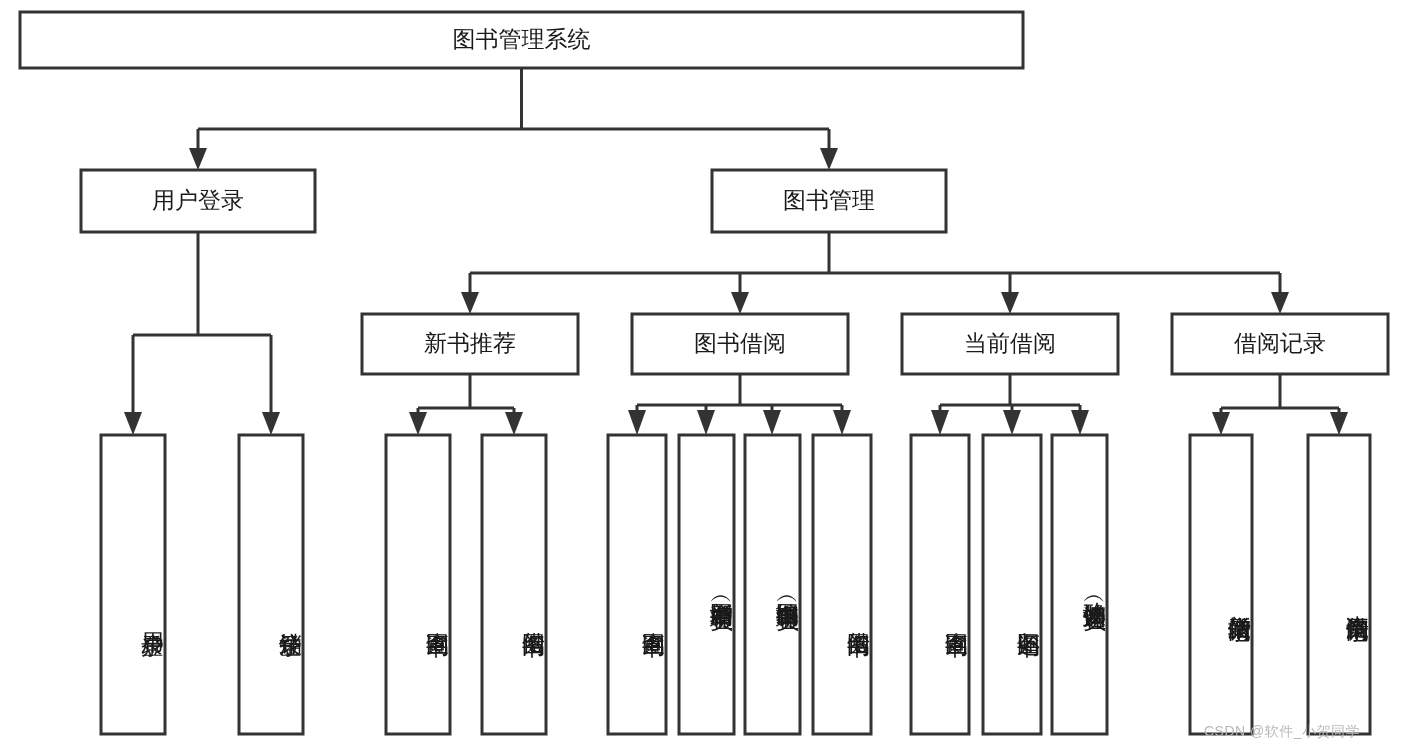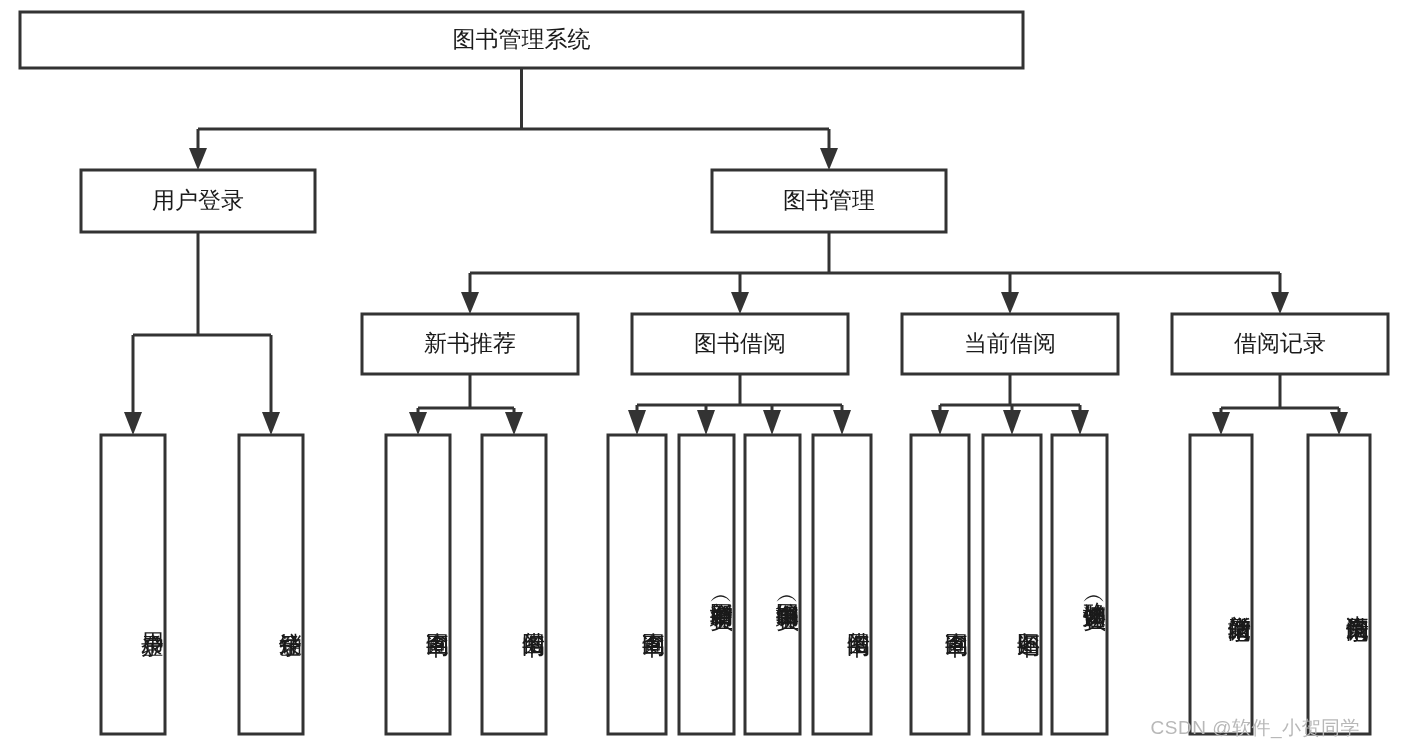--- a/index.html
+++ b/index.html
@@ -60,21 +60,21 @@
     align-items: flex-start;
     justify-content: center;
     white-space: nowrap;
     pointer-events: none;
   }
   .watermark {
     position: absolute;
     right: 6px;
     bottom: 6px;
     font-family: "Liberation Sans", "DejaVu Sans", sans-serif;
-    font-size: 19px;
+    font-size: 14px;
     color: #b8b8b8;
     letter-spacing: 0.5px;
     white-space: nowrap;
   }
 </style>
 </head>
 <body>
 
 <div id="diagram-root">
 

